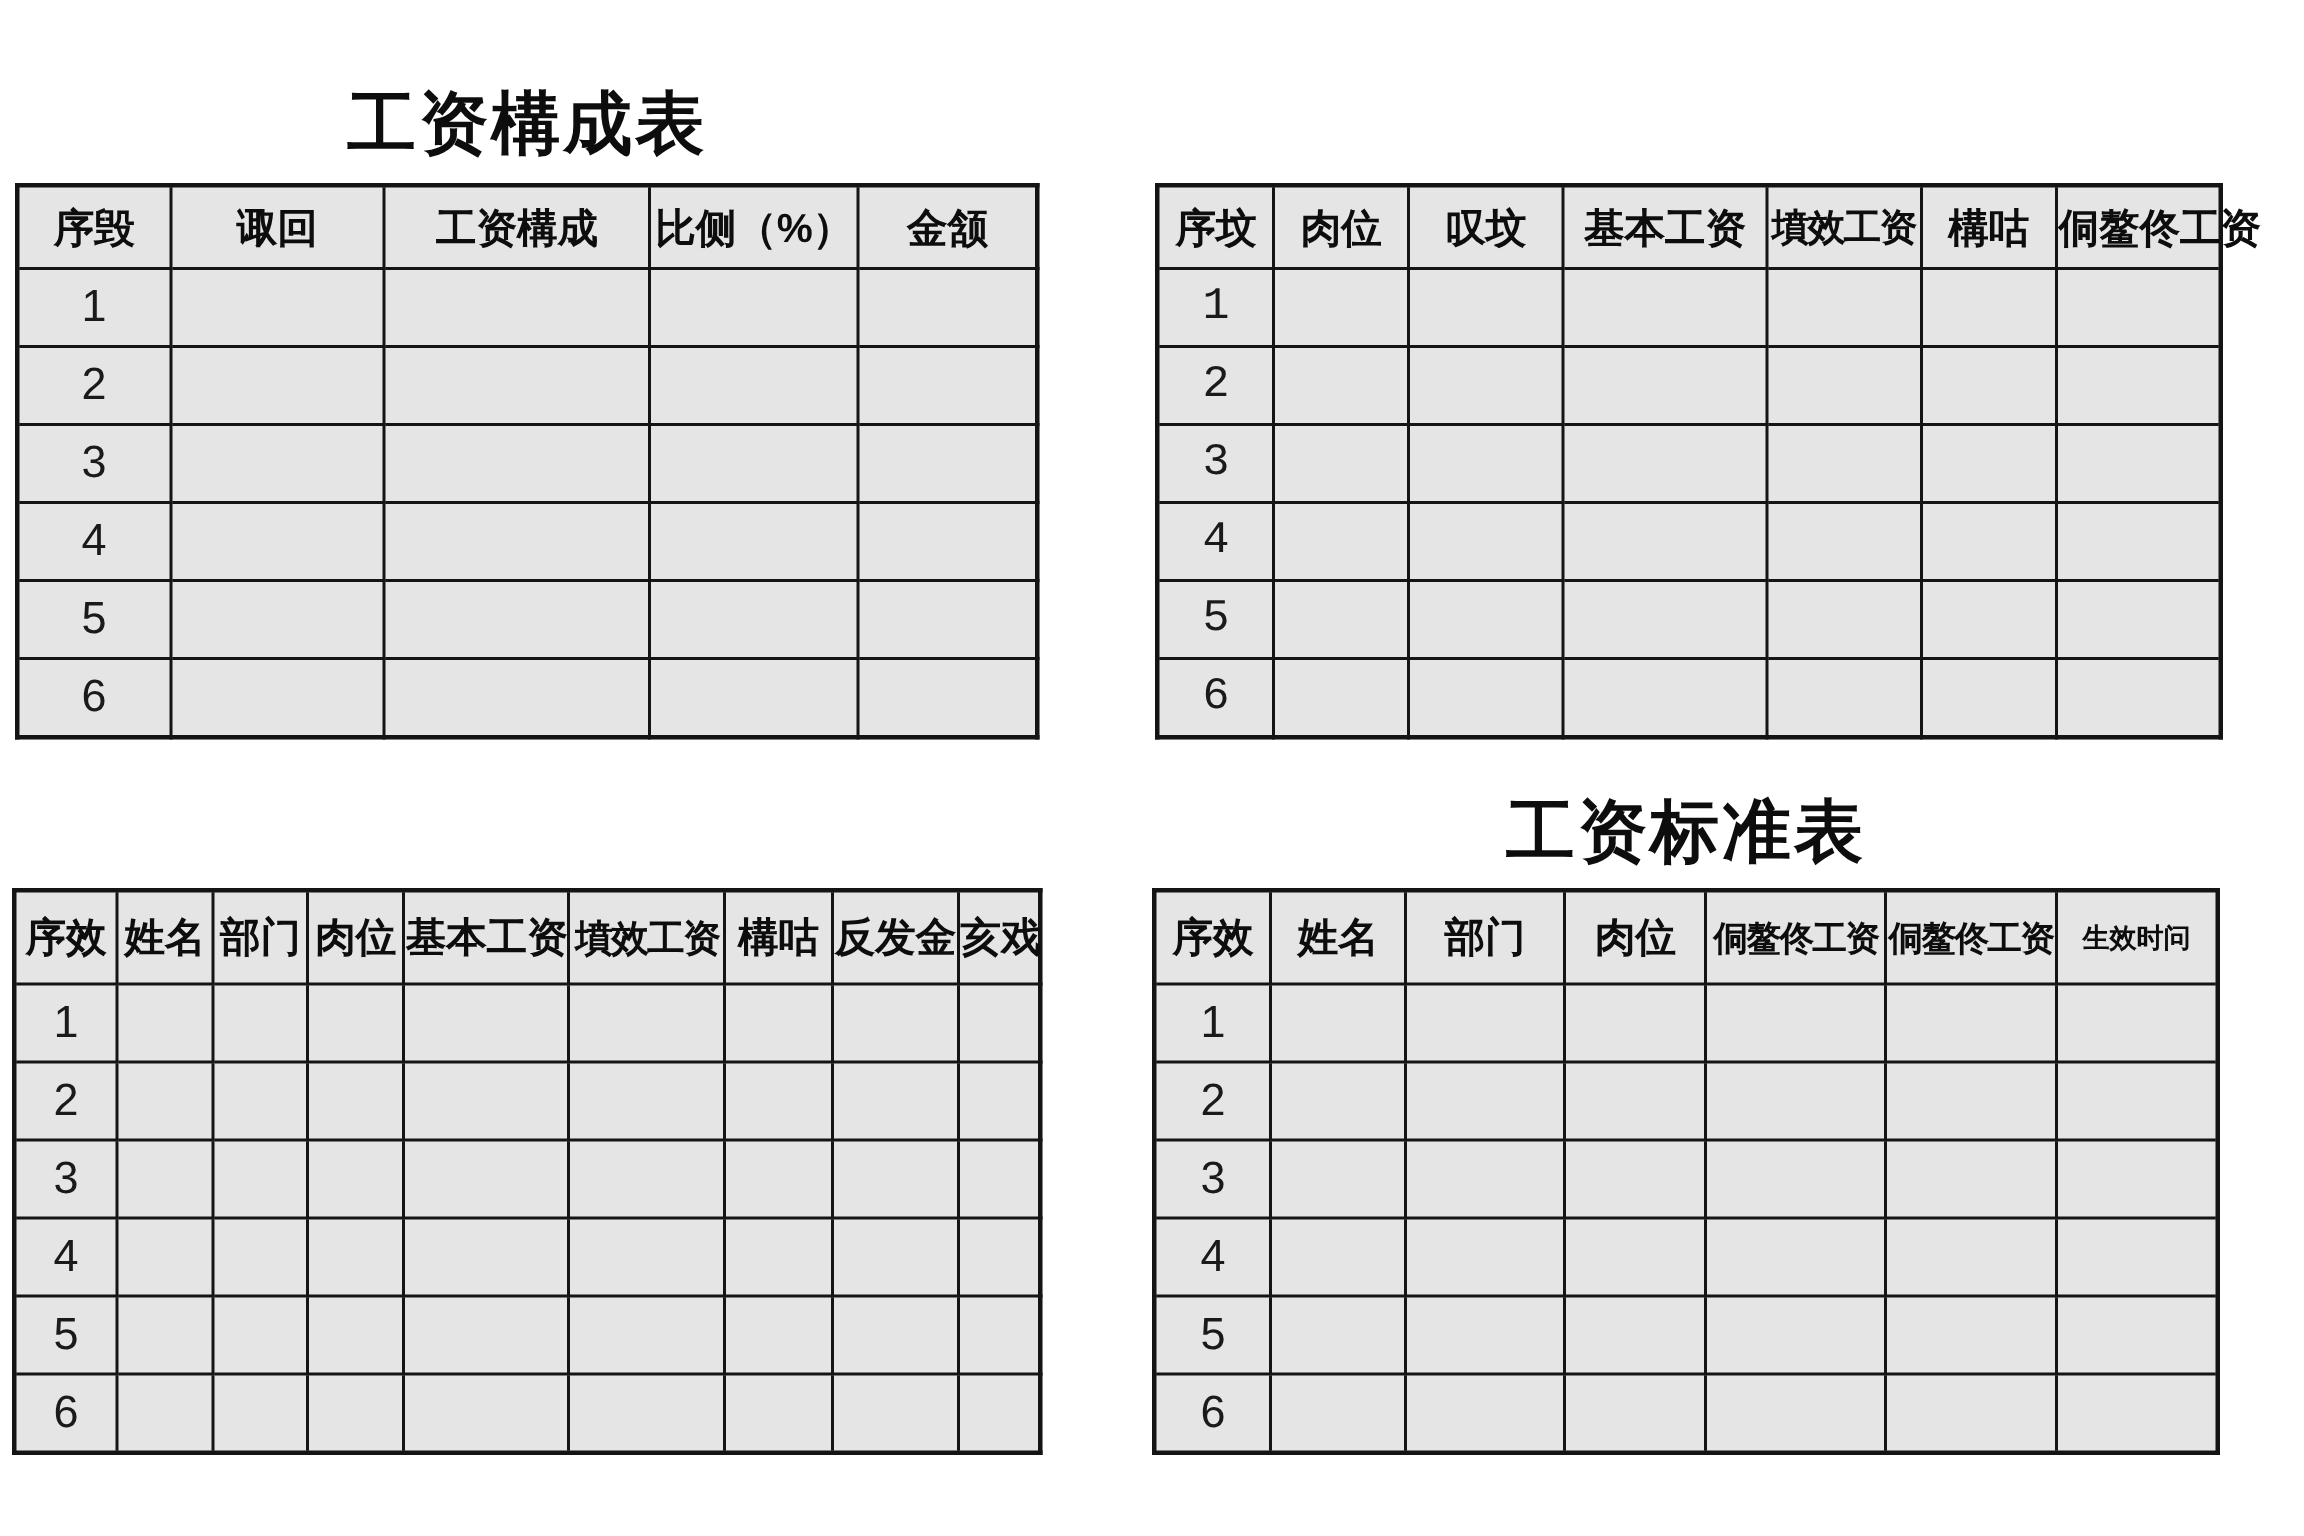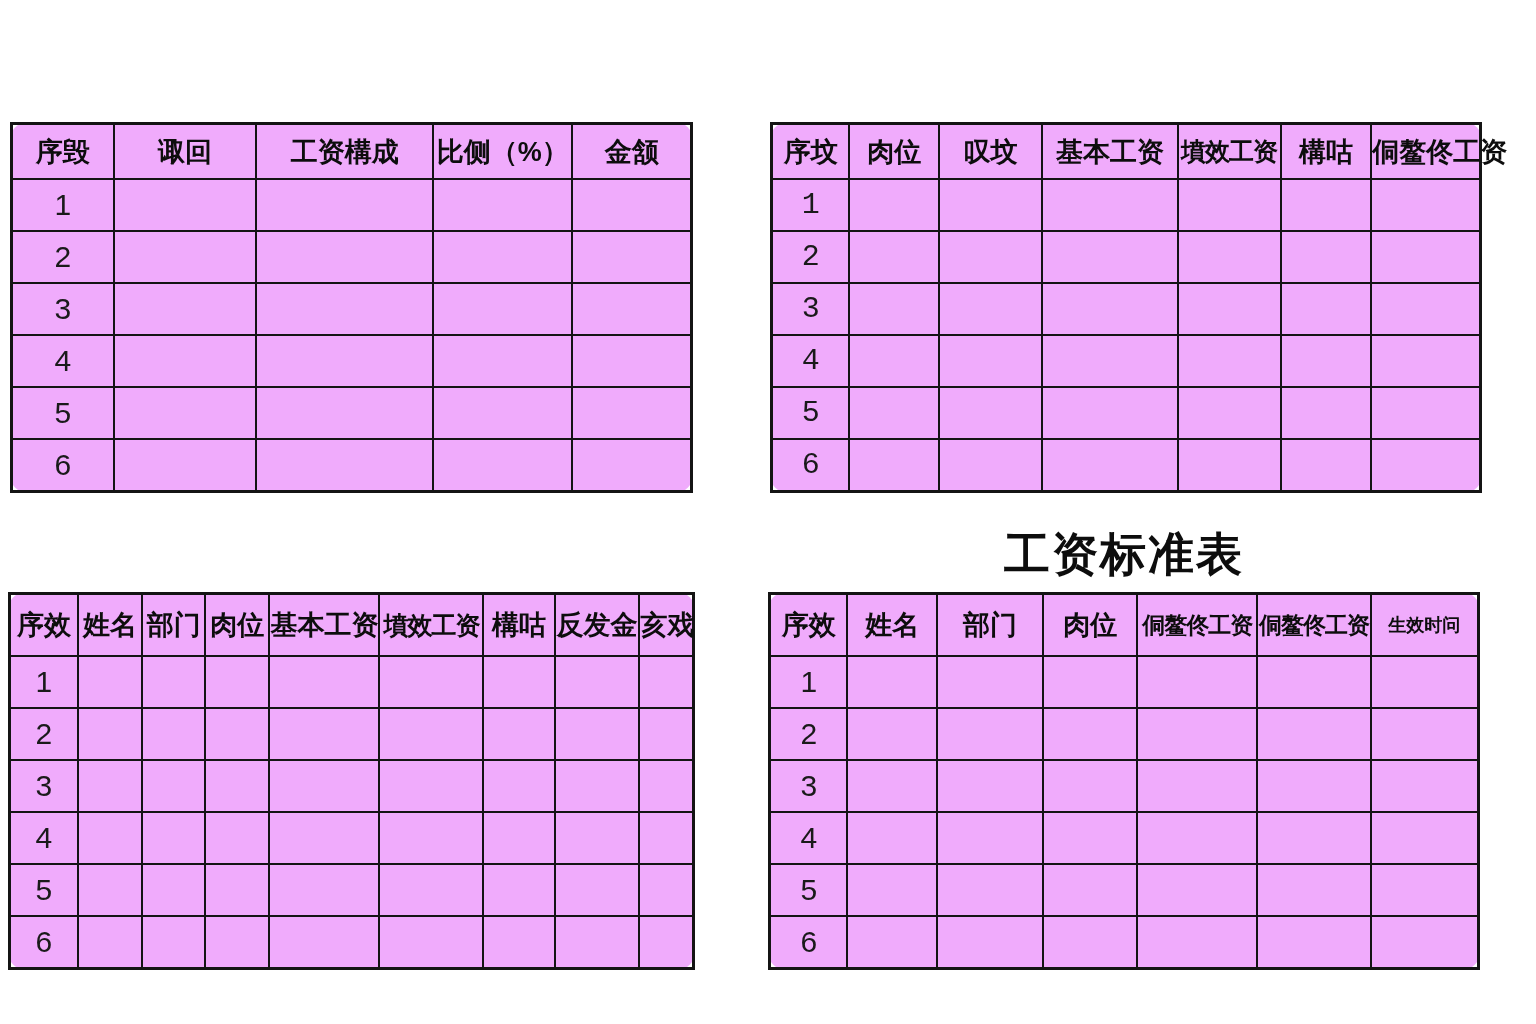--- a/index.html
+++ b/index.html
@@ -10,22 +10,21 @@
   }
   .quadrant{position:absolute;}
   .sheet-title{
     margin:0;text-align:center;font-weight:bold;font-size:46px;
     letter-spacing:2px;color:#0d0d0d;white-space:nowrap;
   }
   .title-top{position:absolute;top:52px;width:100%;}
   .title-bottom{position:absolute;top:524px;width:100%;}
   table.form{
     border-collapse:collapse;table-layout:fixed;width:100%;
-    background:#f0abfc;
-    border-radius:18px;
+    background:#e5e5e5;
   }
   table.form,table.form th,table.form td{
     border:2px solid #141414;
   }
   table.form{border:3px solid #141414;}
   table.form th{
     font-weight:bold;font-size:27px;padding:0;text-align:center;
     white-space:nowrap;overflow:visible;color:#0d0d0d;
   }
   table.form td{
@@ -39,20 +38,21 @@
   [data-table="salary-sheet"] th{font-size:26px;}
   [data-table="salary-sheet"] th:nth-child(6){font-size:25px;letter-spacing:-1px;}
   [data-table="salary-change"] th:nth-child(5),
   [data-table="salary-change"] th:nth-child(6){font-size:23px;letter-spacing:-1px;}
   [data-table="salary-change"] th:nth-child(7){font-size:18px;}
 </style>
 </head>
 <body>
 
 <div class="quadrant" style="left:10px;top:0;width:683px;height:480px;">
+  <h1 class="sheet-title title-top">工资構成表</h1>
   <table class="form hdr-h53 row-h50" style="position:absolute;top:122px;left:0;height:353px;" data-table="salary-composition">
       <colgroup>
         <col style="width: 15%;">
         <col style="width: 21%;">
         <col style="width: 26%;">
         <col style="width: 20.5%;">
         <col style="width: 17.5%;">
       </colgroup>
       <thead>
         <tr>

